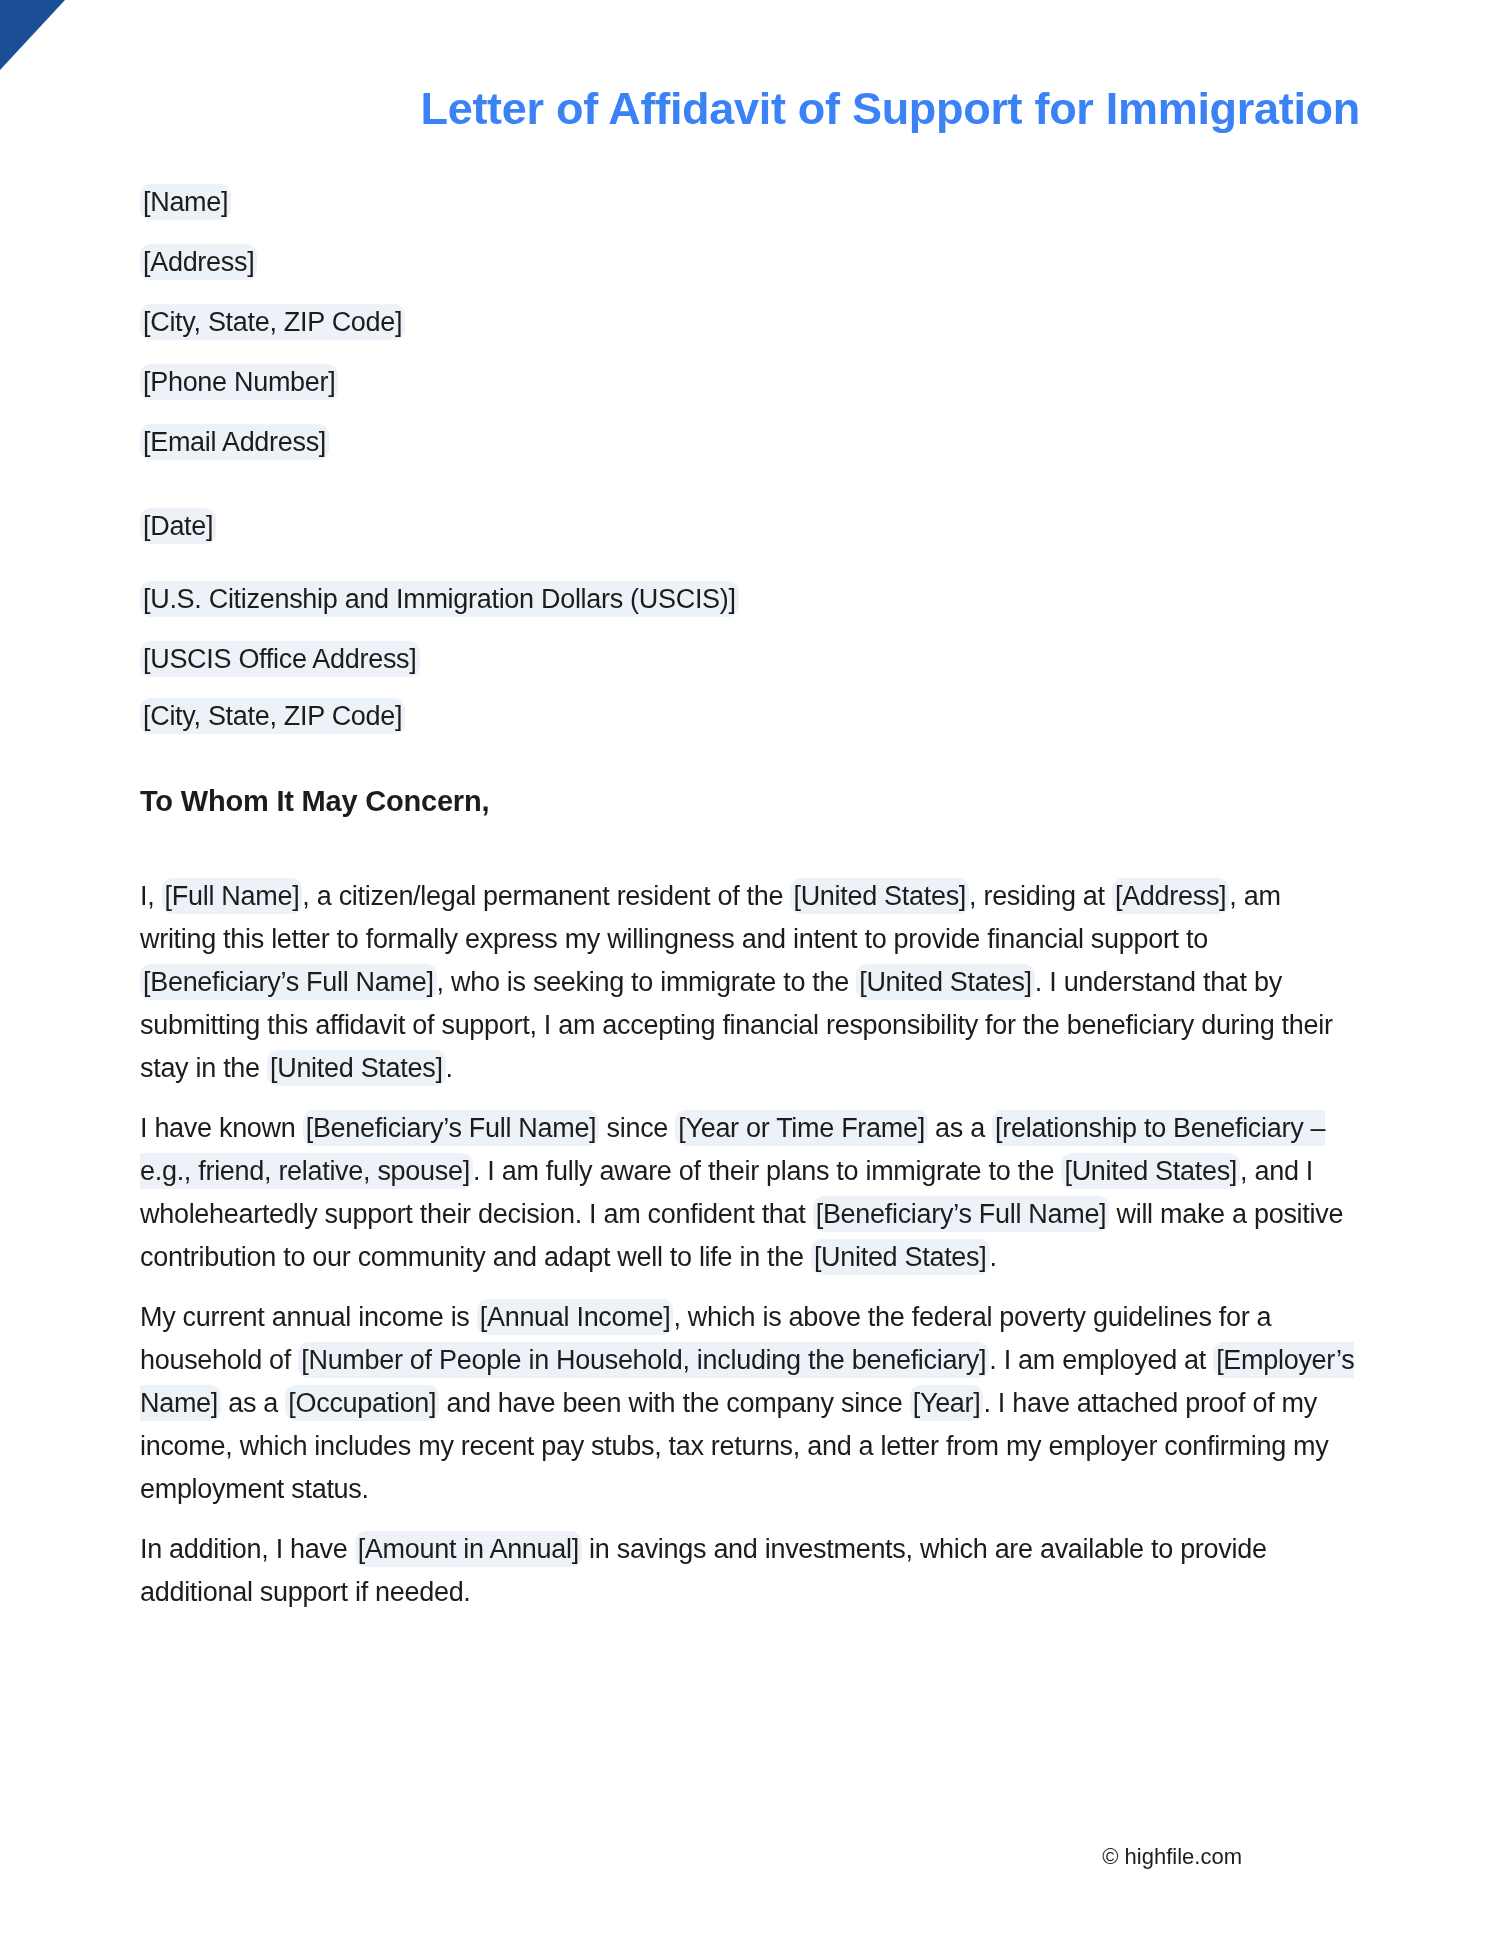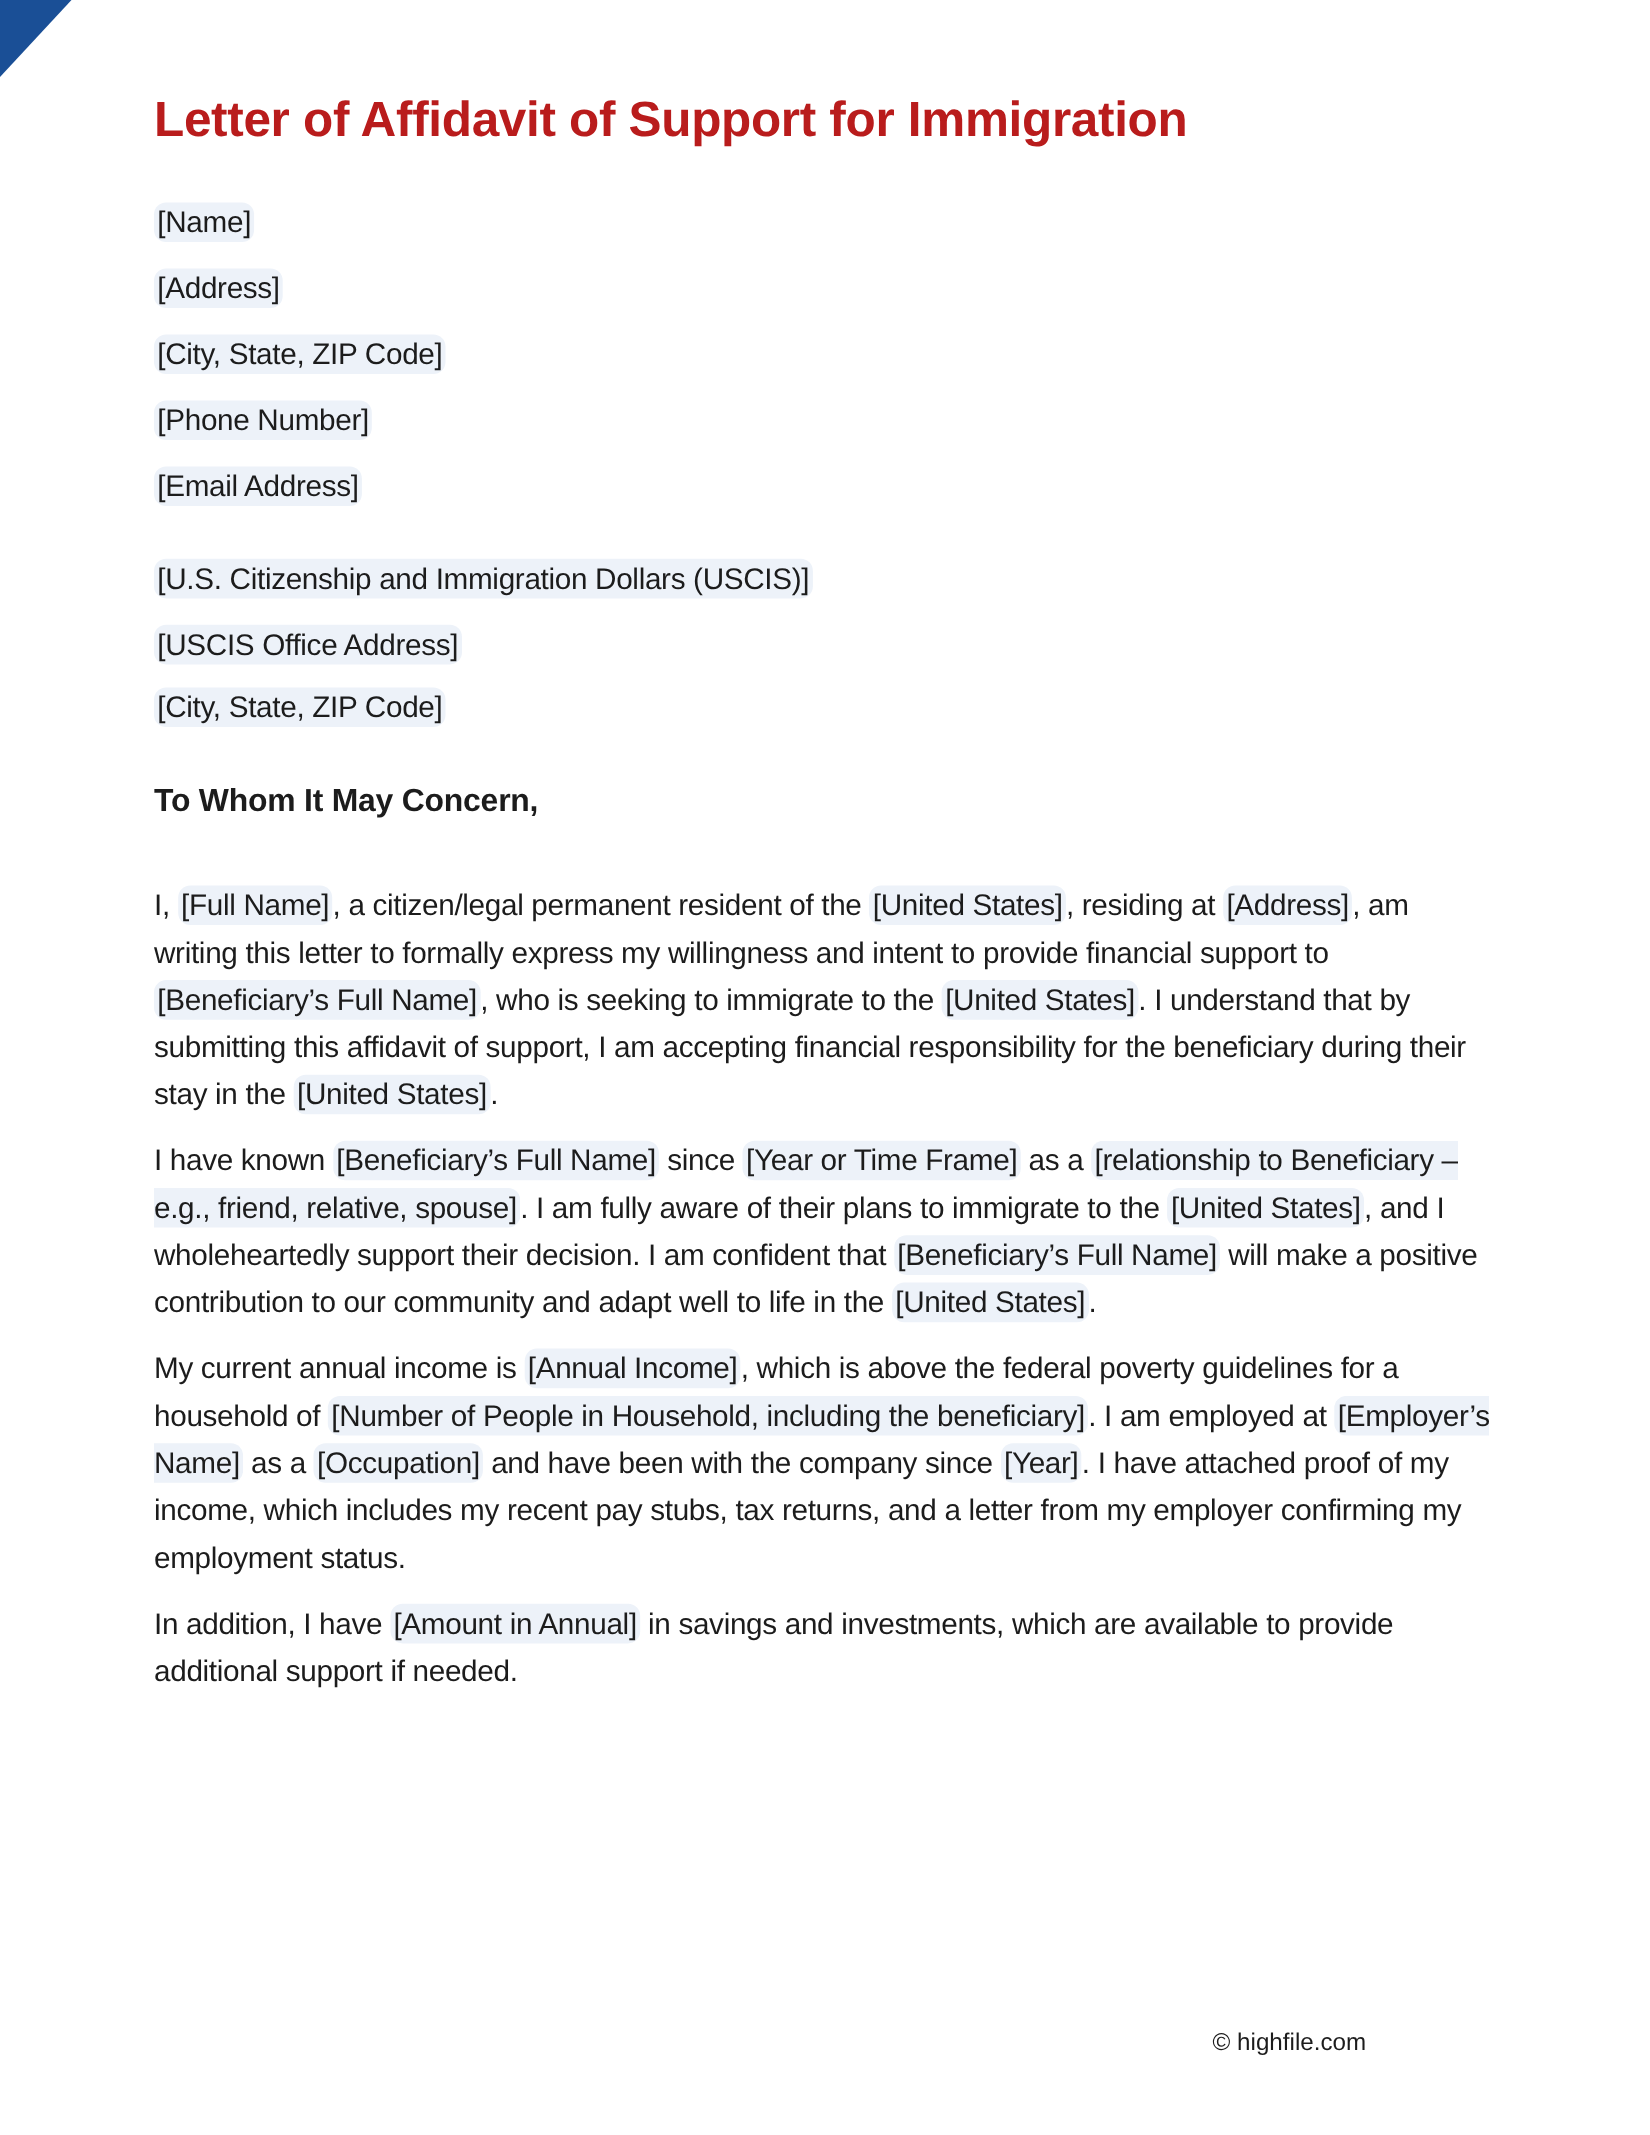--- a/index.html
+++ b/index.html
@@ -20,25 +20,25 @@
     position: absolute;
     top: 0;
     left: 0;
     width: 0;
     height: 0;
     border-top: 70px solid #1a4f96;
     border-right: 65px solid transparent;
   }
   .title {
     margin: 86px 140px 52px 140px;
-    text-align: left;
+    text-align: right;
     font-size: 45px;
     line-height: 46px;
     font-weight: 600;
-    color: #b91c1c;
+    color: #3b82f6;
     letter-spacing: -0.3px;
   }
   .content {
     padding: 0 132px 0 140px;
   }
   .field-line {
     margin: 0 0 24px 0;
     font-size: 27px;
     line-height: 36px;
     letter-spacing: -0.3px;
@@ -94,20 +94,21 @@
   <div class="content">
 
     <div>
       <p class="field-line mb24"><span class="hl">[Name]</span></p>
       <p class="field-line mb24"><span class="hl">[Address]</span></p>
       <p class="field-line mb24"><span class="hl">[City, State, ZIP Code]</span></p>
       <p class="field-line mb24"><span class="hl">[Phone Number]</span></p>
       <p class="field-line mb39"><span class="hl">[Email Address]</span></p>
     </div>
 
+    <p class="field-line mb37"><span class="hl">[Date]</span></p>
 
     <div>
       <p class="field-line mb24"><span class="hl">[U.S. Citizenship and Immigration Dollars (USCIS)]</span></p>
       <p class="field-line mb21"><span class="hl">[USCIS Office Address]</span></p>
       <p class="field-line mb49"><span class="hl">[City, State, ZIP Code]</span></p>
     </div>
 
 
     <p class="salutation">To Whom It May Concern,</p>
 

